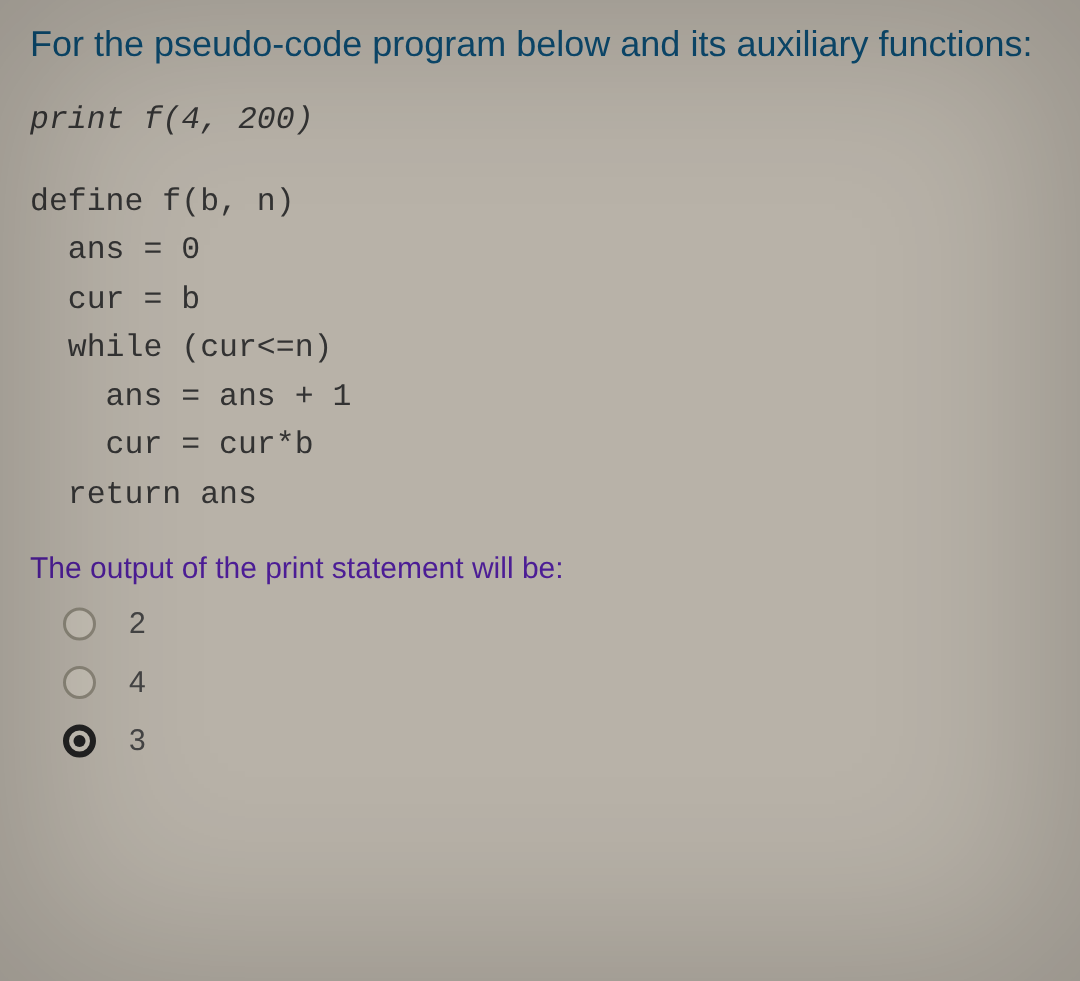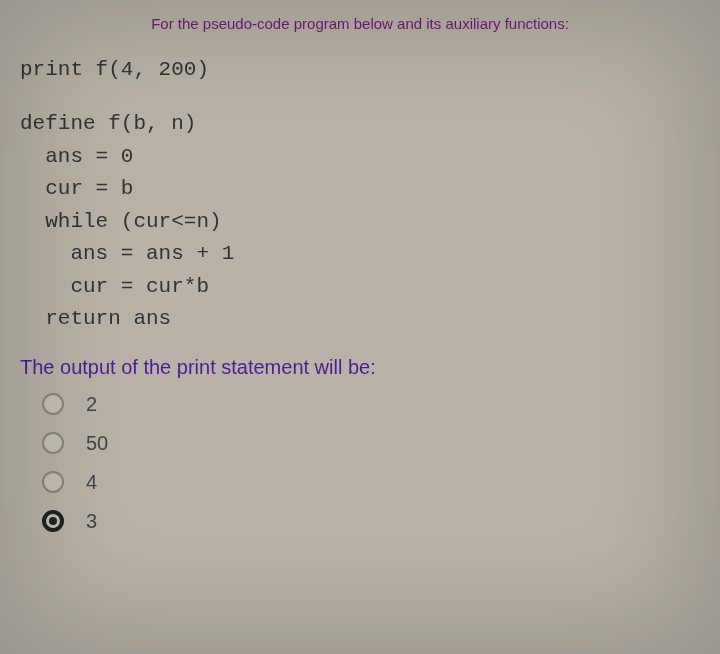--- a/index.html
+++ b/index.html
@@ -11,36 +11,36 @@
       width: 720px;
       height: 654px;
       background: #b8b2a8;
       font-family: Arial, Helvetica, sans-serif;
       padding: 14px 20px;
       color: #3a3a3a;
       position: relative;
       overflow: hidden;
     }
     .question-text {
-      font-size: 15px;
-      color: #701a75;
+      font-size: 24px;
+      color: #0c4a6e;
       margin-bottom: 20px;
       line-height: 1.3;
-      text-align: center;
     }
     .code-block {
       font-family: 'Courier New', Courier, monospace;
       font-size: 21px;
       color: #333;
       line-height: 1.55;
       margin-bottom: 20px;
       white-space: pre;
     }
     .code-call {
       margin-bottom: 22px;
+      font-style: italic;
     }
     .prompt-text {
       font-size: 20px;
       color: #4c1d95;
       margin-top: 6px;
       margin-bottom: 14px;
     }
     .options {
       padding-left: 22px;
     }
@@ -100,24 +100,20 @@
 
 <div class="prompt-text">The output of the print statement will be:</div>
 
 <div class="options" id="options-container">
     <div class="option-row">
       <span class="radio"></span>
       <span>2</span>
     </div>
     <div class="option-row">
       <span class="radio"></span>
-      <span>50</span>
-    </div>
-    <div class="option-row">
-      <span class="radio"></span>
       <span>4</span>
     </div>
     <div class="option-row">
       <span class="radio selected"></span>
       <span>3</span>
     </div>
   </div>
 
 <div class="vignette"></div>
 

